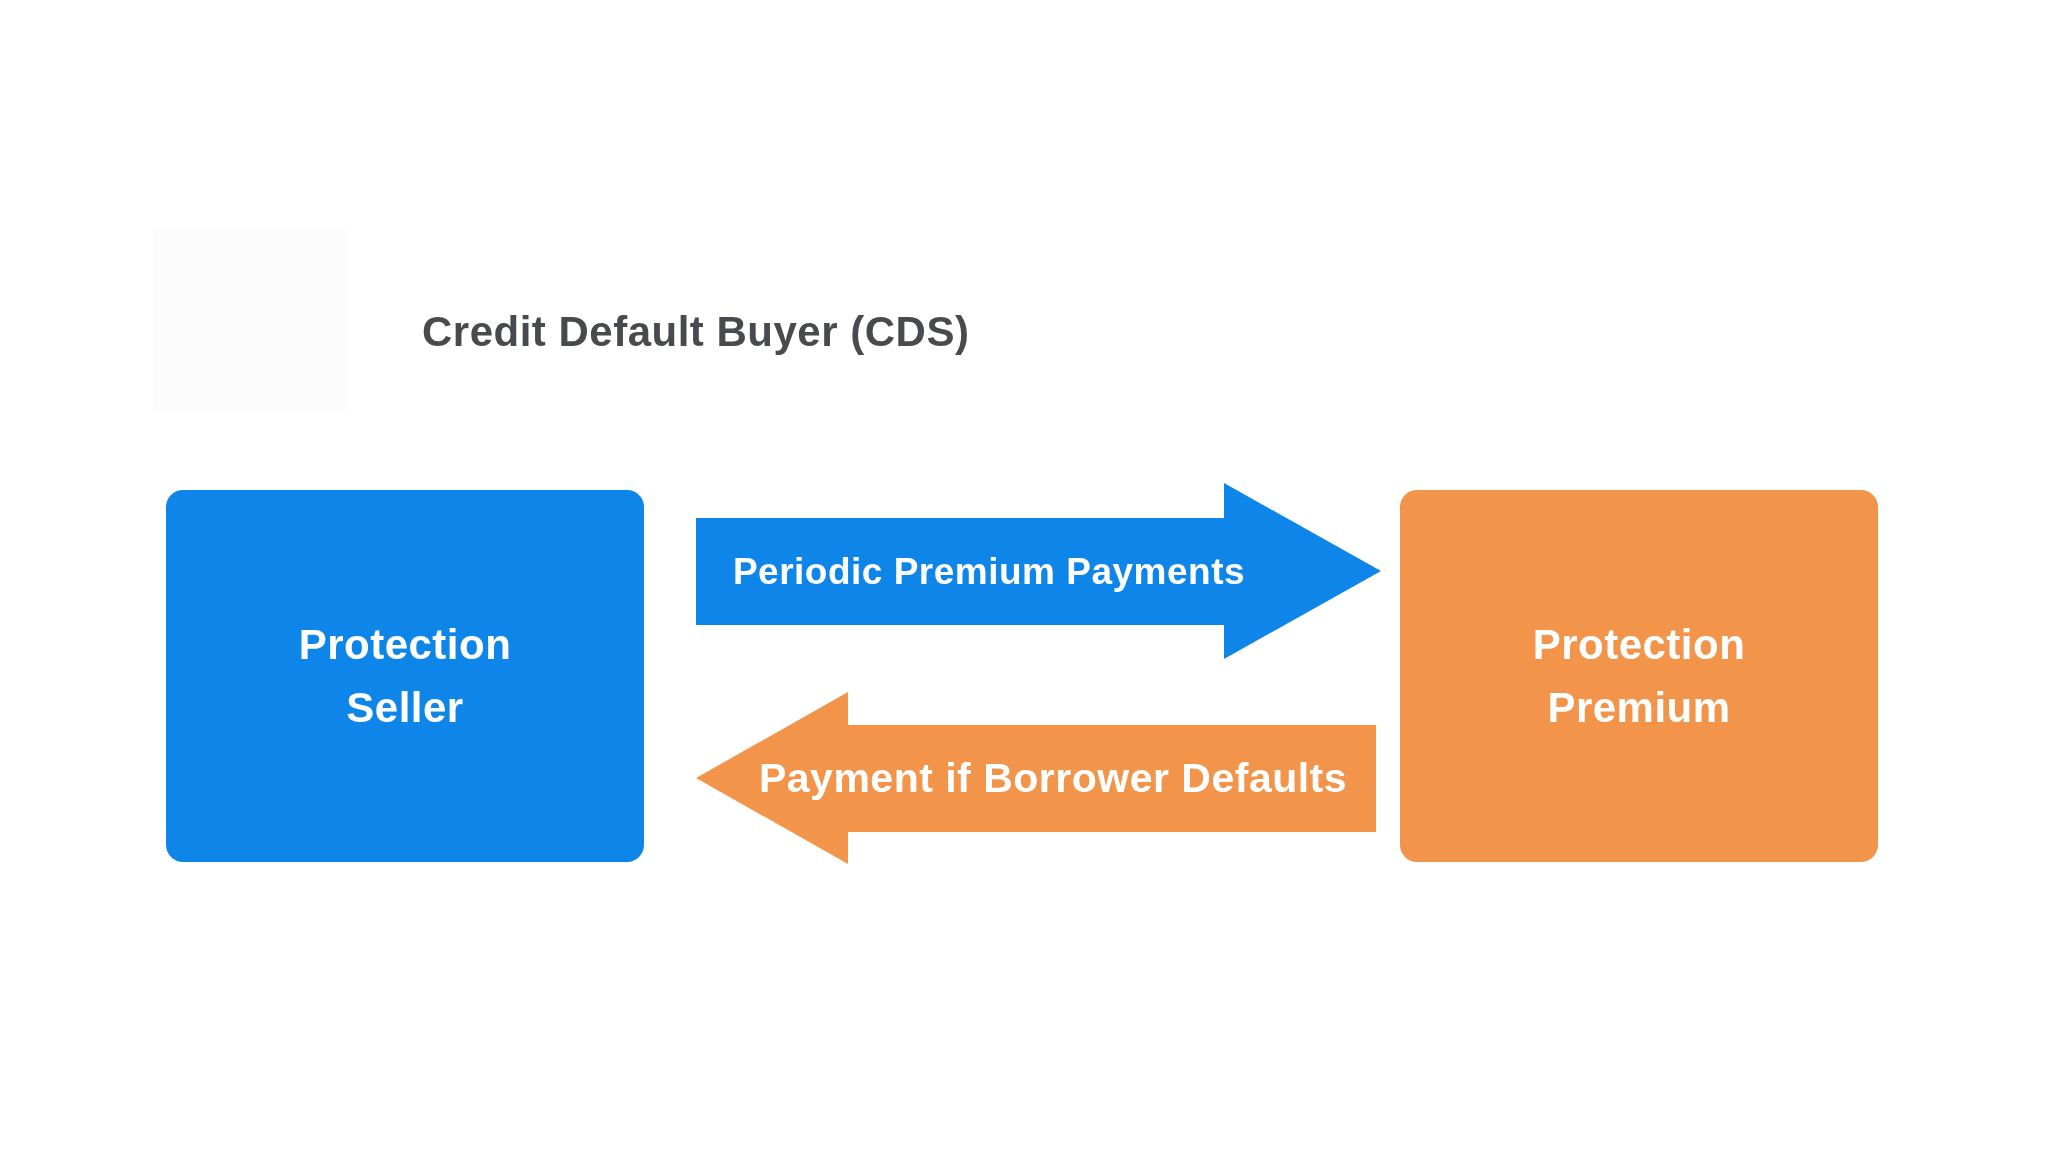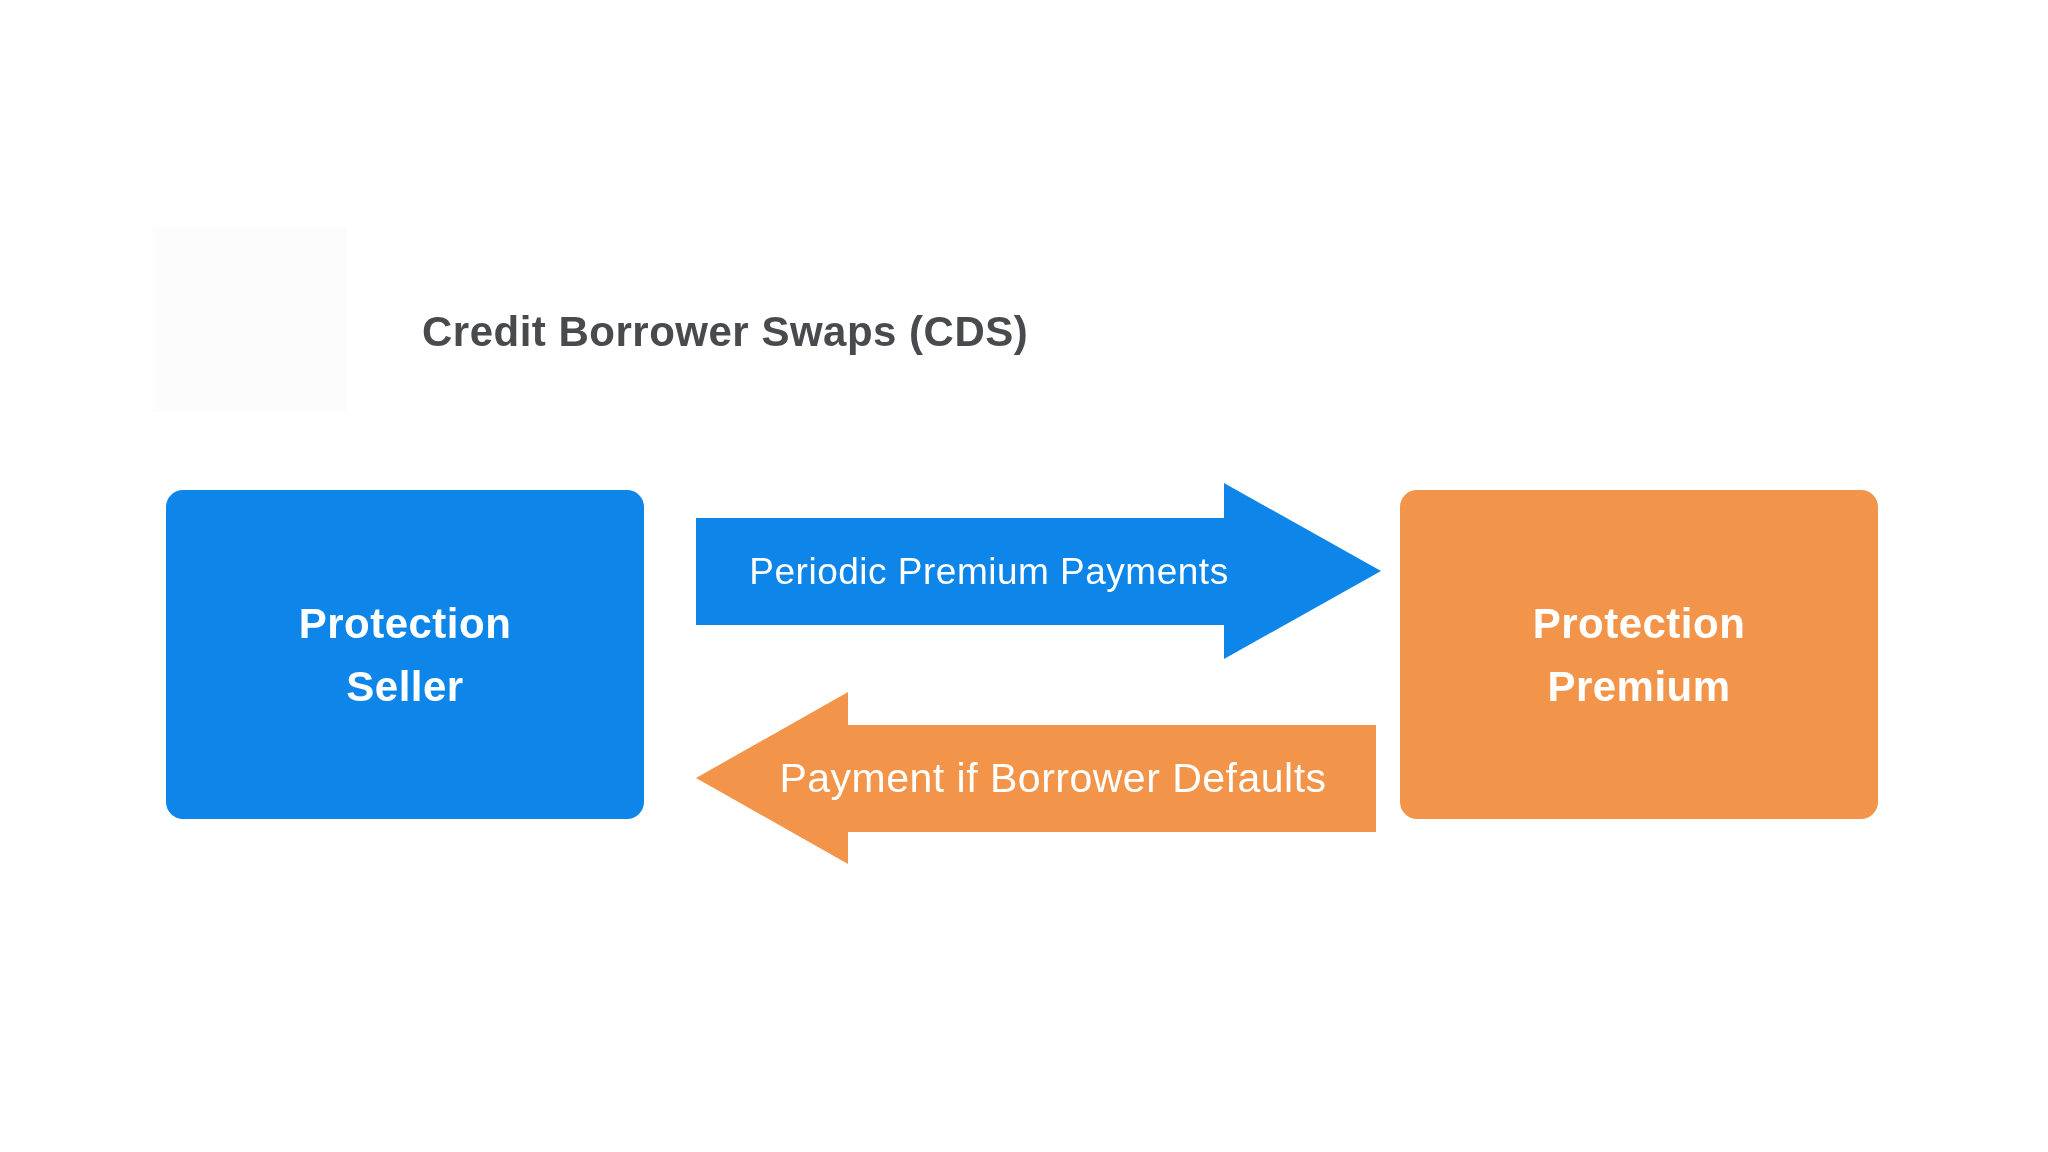--- a/index.html
+++ b/index.html
@@ -32,21 +32,21 @@
     line-height: 44px;
     font-weight: 700;
     letter-spacing: 0.5px;
     color: var(--color-title_text, #484a4d);
     white-space: nowrap;
   }
   .node {
     position: absolute;
     top: 490px;
     width: 478px;
-    height: 329px;
+    height: 372px;
     border-radius: 17px;
     display: flex;
     align-items: center;
     justify-content: center;
     text-align: center;
   }
   .node-buyer  { left: 166px;  background: var(--color-buyer_blue, #0e86e9); }
   .node-seller { left: 1400px; background: var(--color-seller_orange, #f2954a); }
   .node-label {
     color: var(--color-label_text, #ffffff);
@@ -93,21 +93,21 @@
     width: 0;
     height: 0;
     border-top: 86px solid transparent;
     border-bottom: 86px solid transparent;
     border-right: 152px solid var(--color-seller_orange, #f2954a);
   }
   .flow-label {
     position: absolute;
     transform: translate(-50%, -50%);
     color: var(--color-label_text, #ffffff);
-    font-weight: 400;
+    font-weight: 700;
     white-space: nowrap;
     letter-spacing: 0.5px;
   }
   .flow-label-premium {
     left: 989px;
     top: 572px;
     font-size: 37px;
   }
   .flow-label-default {
     left: 1053px;
@@ -115,21 +115,21 @@
     font-size: 41px;
   }
 </style>
 </head>
 <body>
 
 <div class="stage">
 
   <div class="watermark"></div>
 
-  <h1 class="title">Credit Borrower Swaps (CDS)</h1>
+  <h1 class="title">Credit Default Buyer (CDS)</h1>
 
   <div class="node node-buyer">
     <div class="node-label">
       <span>Protection</span>
       <span>Seller</span>
     </div>
   </div>
 
   <div class="node node-seller">
     <div class="node-label">

